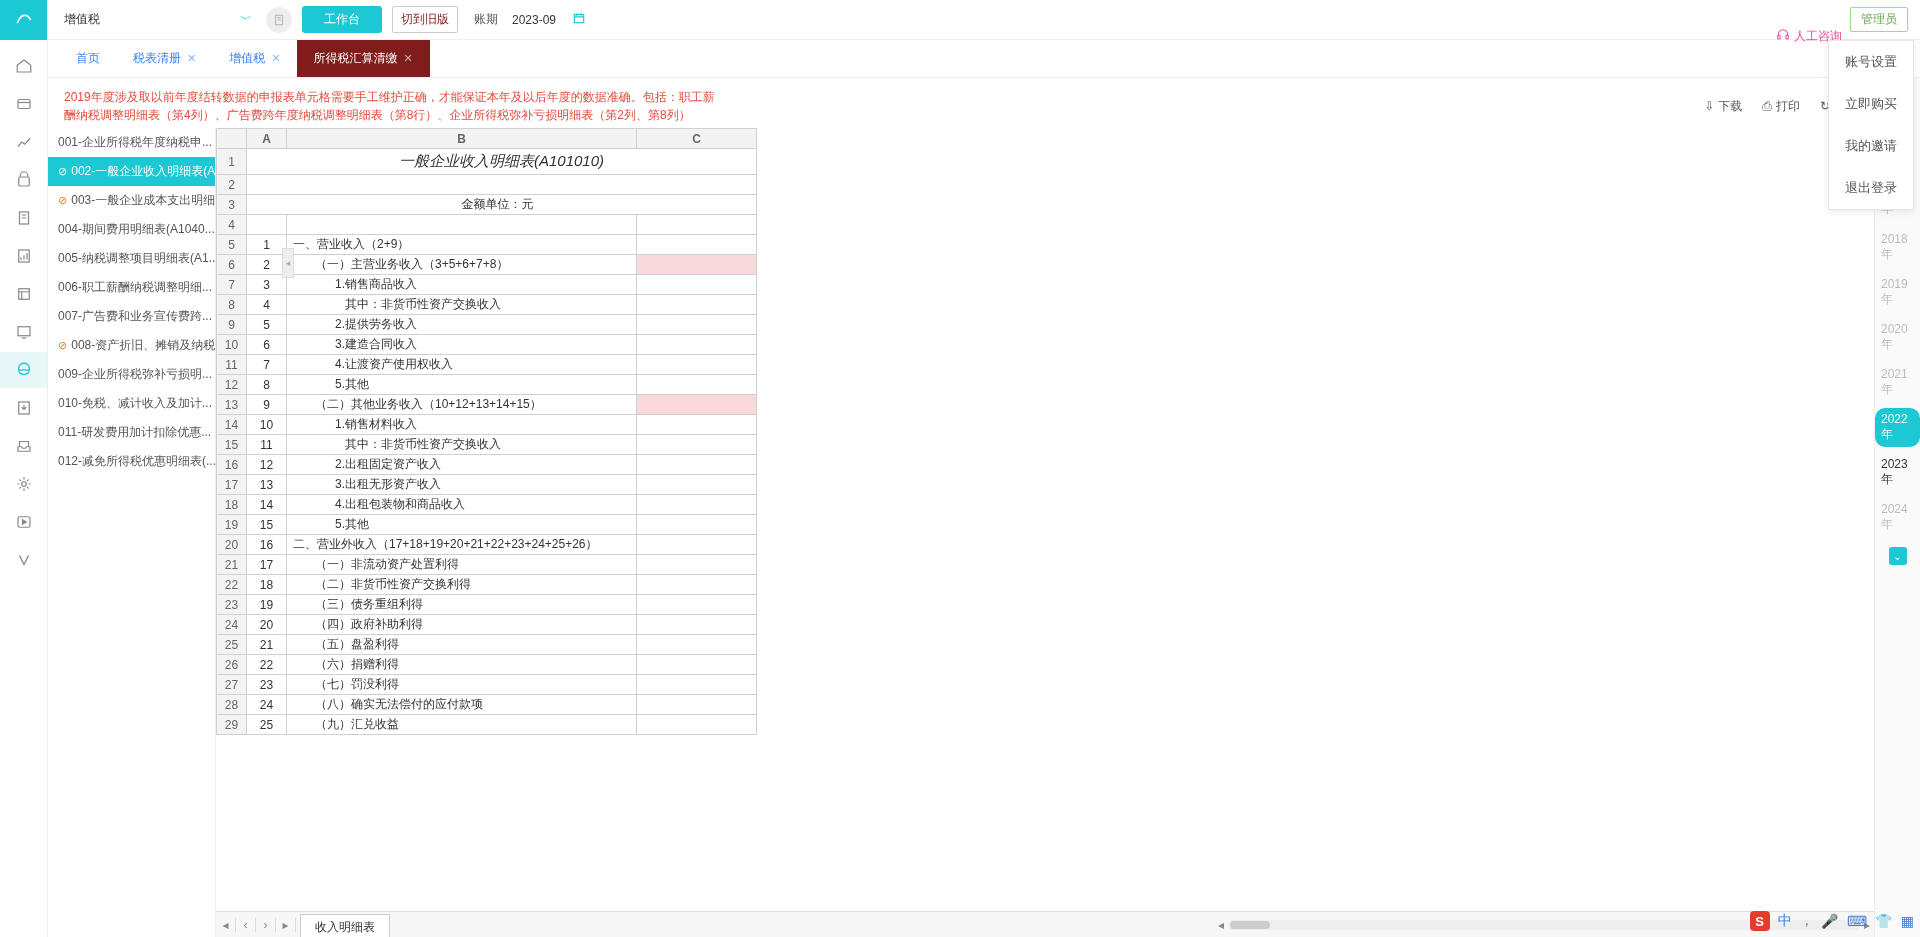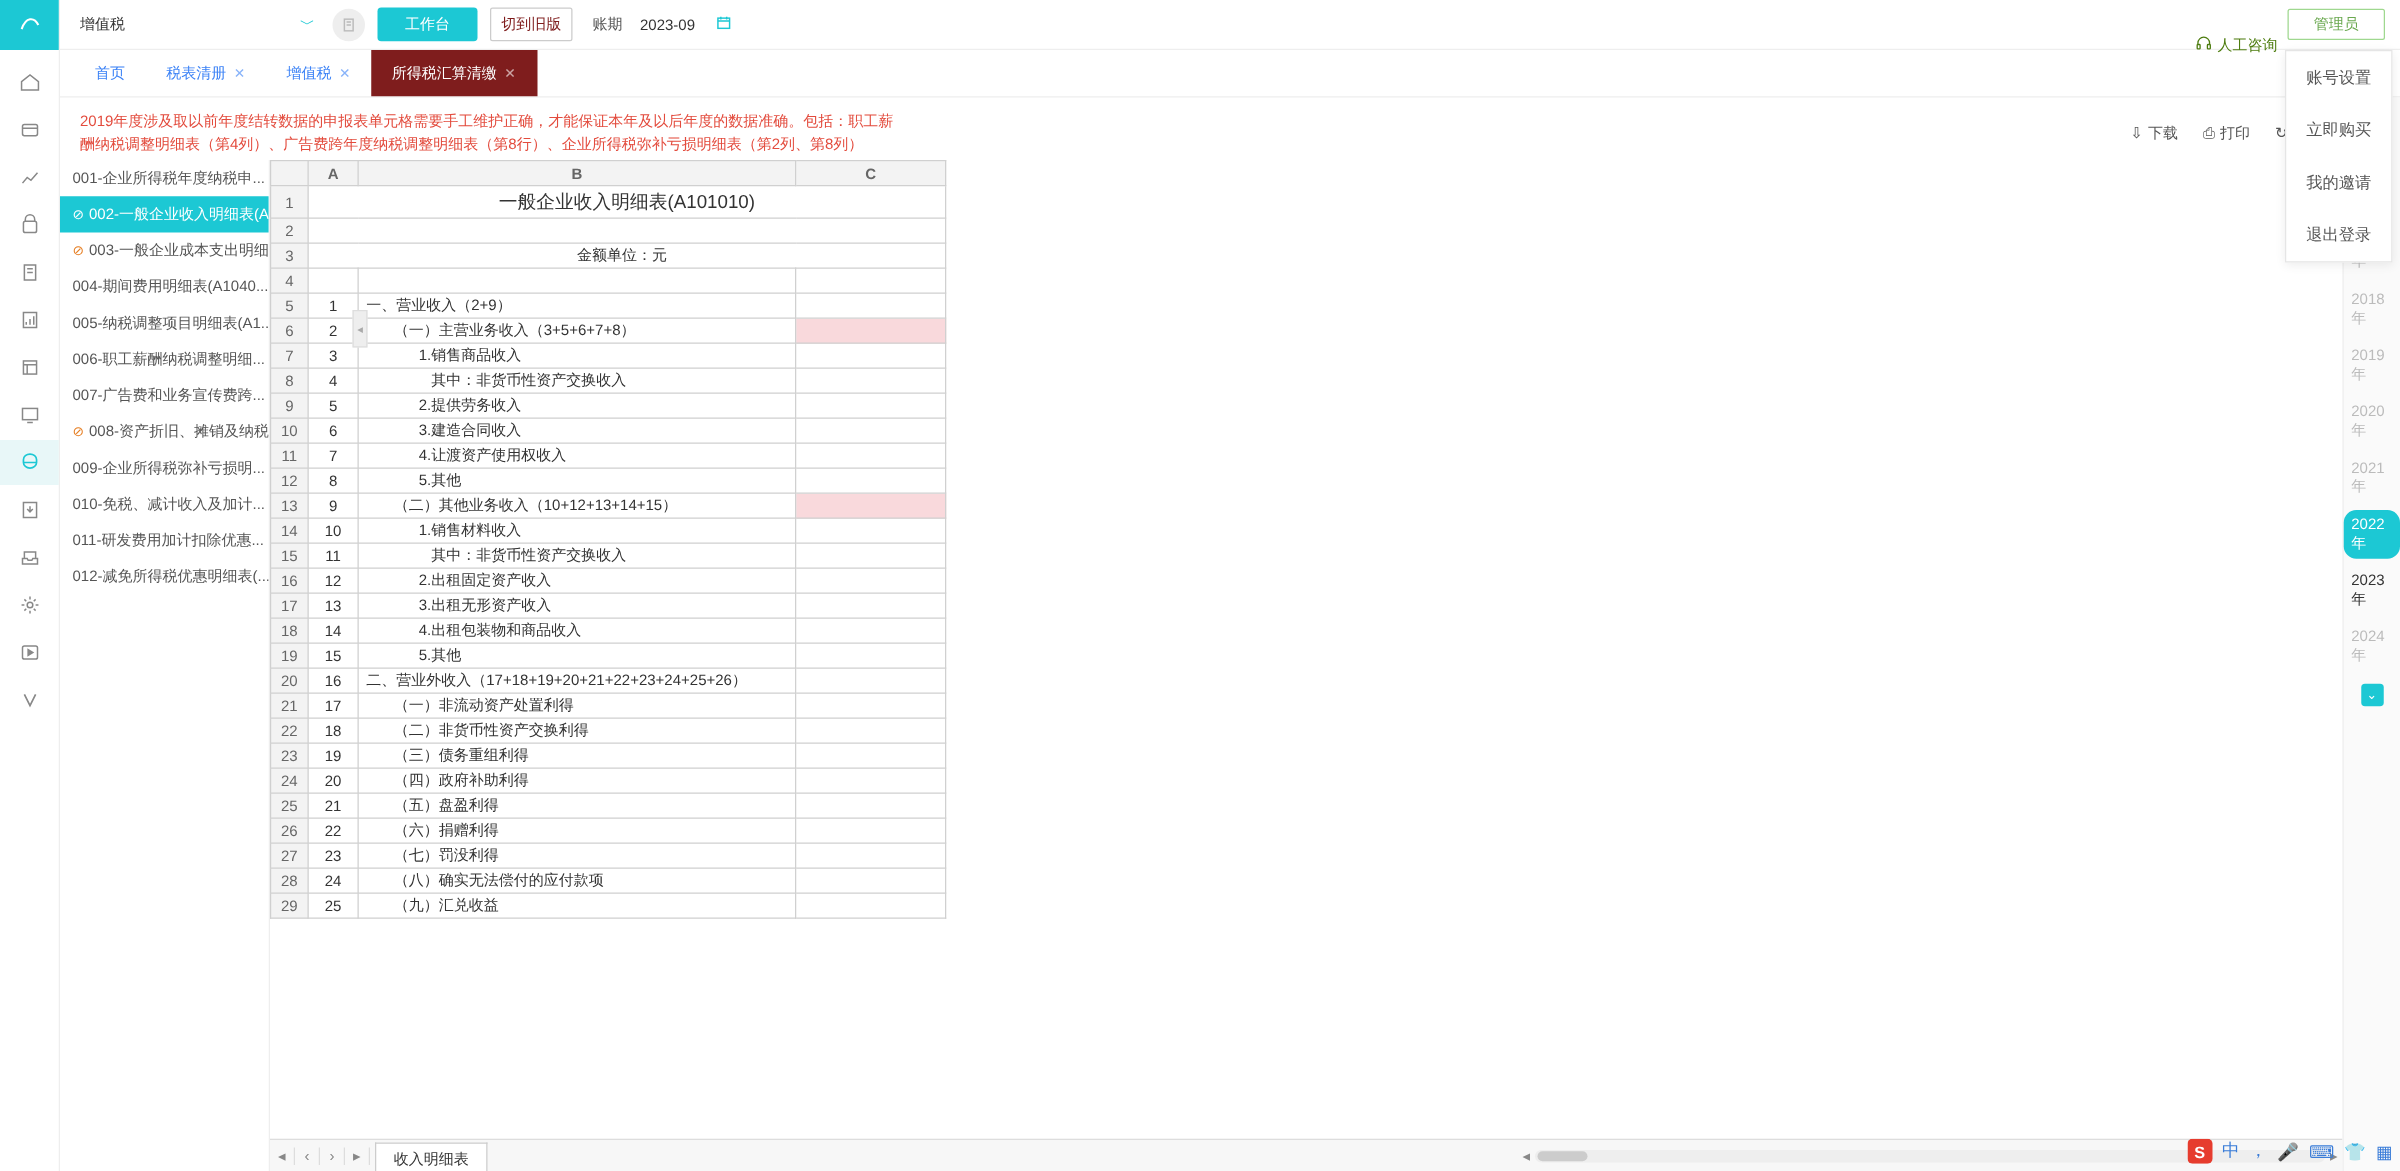--- a/index.html
+++ b/index.html
@@ -23,22 +23,22 @@
 .dropdown-trigger { display: flex; align-items: center; gap: 140px; cursor: pointer; color: #333; padding: 2px 4px; }
 .dropdown-trigger .chev { color: #1cc8d4; }
 .circle-btn { width: 26px; height: 26px; border-radius: 50%; background: #eee; display: flex; align-items: center; justify-content: center; color: #bbb; cursor: pointer; }
 .workbench-btn { background: #1cc8d4; color: #fff; padding: 5px 22px; border-radius: 3px; cursor: pointer; }
 .old-ver-btn { border: 1px solid #ccc; padding: 4px 8px; border-radius: 2px; cursor: pointer; color: #7f1d1d; }
 .period-label { color: #555; margin-left: 6px; }
 .period-value { color: #333; margin-left: 4px; }
 .calendar-ic { color: #1cc8d4; margin-left: 6px; cursor: pointer; }
 .topbar-spacer { flex: 1; }
 .topbar-right { display: flex; align-items: center; gap: 8px; }
-.consult { display: flex; align-items: center; gap: 4px; color: #4d7c0f; cursor: pointer; margin-top: 33px; }
-.admin-btn { border: 1px solid #9fd88f; color: #6aa84f; padding: 3px 20px; border-radius: 2px; cursor: pointer; }
+.consult { display: flex; align-items: center; gap: 4px; color: #ec4899; cursor: pointer; margin-top: 33px; }
+.admin-btn { border: 1px solid #9fd88f; color: #6aa84f; padding: 3px 10px; border-radius: 2px; cursor: pointer; }
 
 
 .tabs { height: 38px; display: flex; align-items: stretch; border-bottom: 1px solid #eee; padding-left: 12px; }
 .tab { display: flex; align-items: center; padding: 0 16px; color: #3b82f6; cursor: pointer; gap: 6px; border-right: 1px solid transparent; }
 .tab.active { background: #7f1d1d; color: #fff; }
 .tab .close { font-size: 11px; color: inherit; opacity: .6; }
 
 
 .content { flex: 1; display: flex; min-height: 0; position: relative; }
 
@@ -60,21 +60,21 @@
 .sheet-wrap { flex: 1; display: flex; flex-direction: column; min-width: 0; }
 .sheet-scroll { flex: 1; overflow: auto; position: relative; }
 table.sheet { border-collapse: collapse; table-layout: fixed; }
 table.sheet th, table.sheet td { border: 1px solid #d0d0d0; height: 20px; font-size: 12px; text-align: center; background: #fff; }
 table.sheet .rowhdr { background: #f3f3f3; width: 30px; color: #666; }
 table.sheet .colhdr { background: #f3f3f3; color: #666; }
 table.sheet .corner { background: #f3f3f3; width: 30px; }
 .col-A { width: 40px; }
 .col-B { width: 350px; }
 .col-C { width: 120px; }
-.title-row td.mainmerge { font-size: 15px; font-weight: 500; height: 26px; }
+.title-row td.mainmerge { font-size: 15px; font-weight: 500; height: 26px; font-style: italic; }
 .unit-cell { text-align: right; padding-right: 8px; }
 .hdr-teal td { background: #1cc8d4; color: #fff; font-weight: 500; }
 .cell-left { text-align: left !important; padding-left: 6px; }
 .indent1 { padding-left: 28px !important; text-align: left !important; }
 .indent2 { padding-left: 48px !important; text-align: left !important; }
 .indent3 { padding-left: 58px !important; text-align: left !important; }
 .pink { background: #f9d9dc !important; }
 
 .sheet-bottom { height: 26px; border-top: 1px solid #ddd; display: flex; align-items: stretch; background: #f7f7f7; }
 .sheet-nav { display: flex; align-items: center; }

